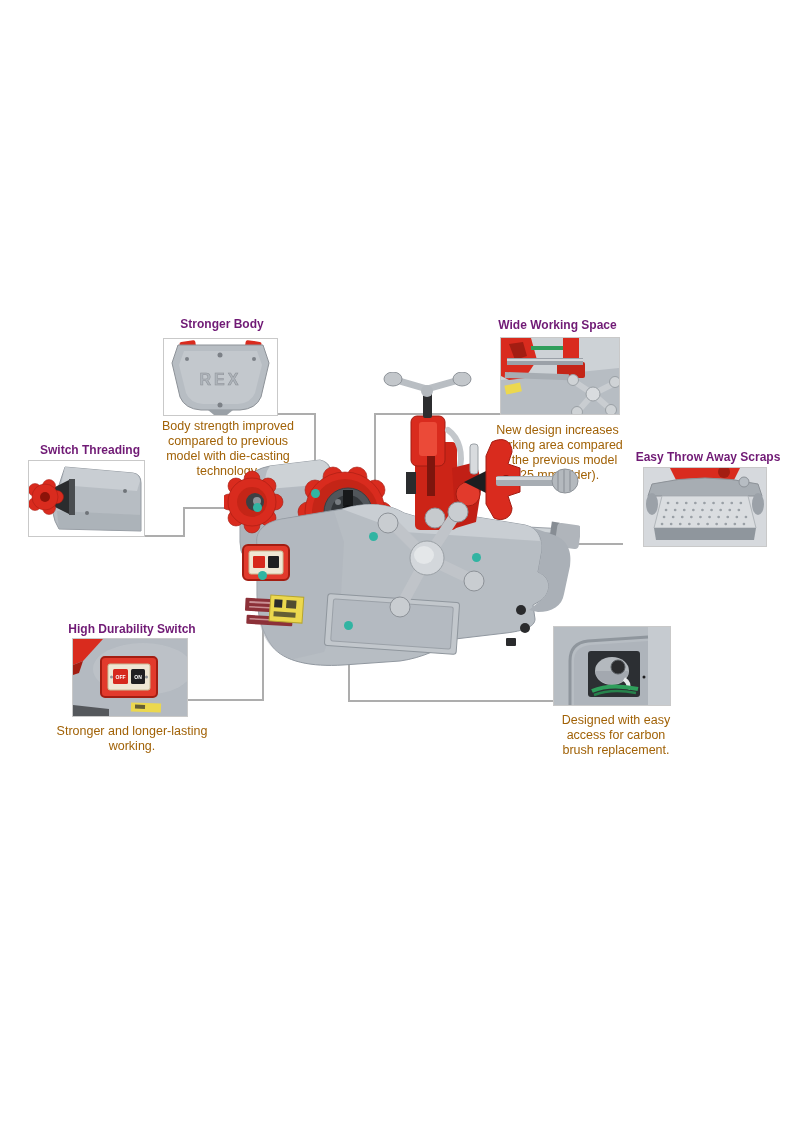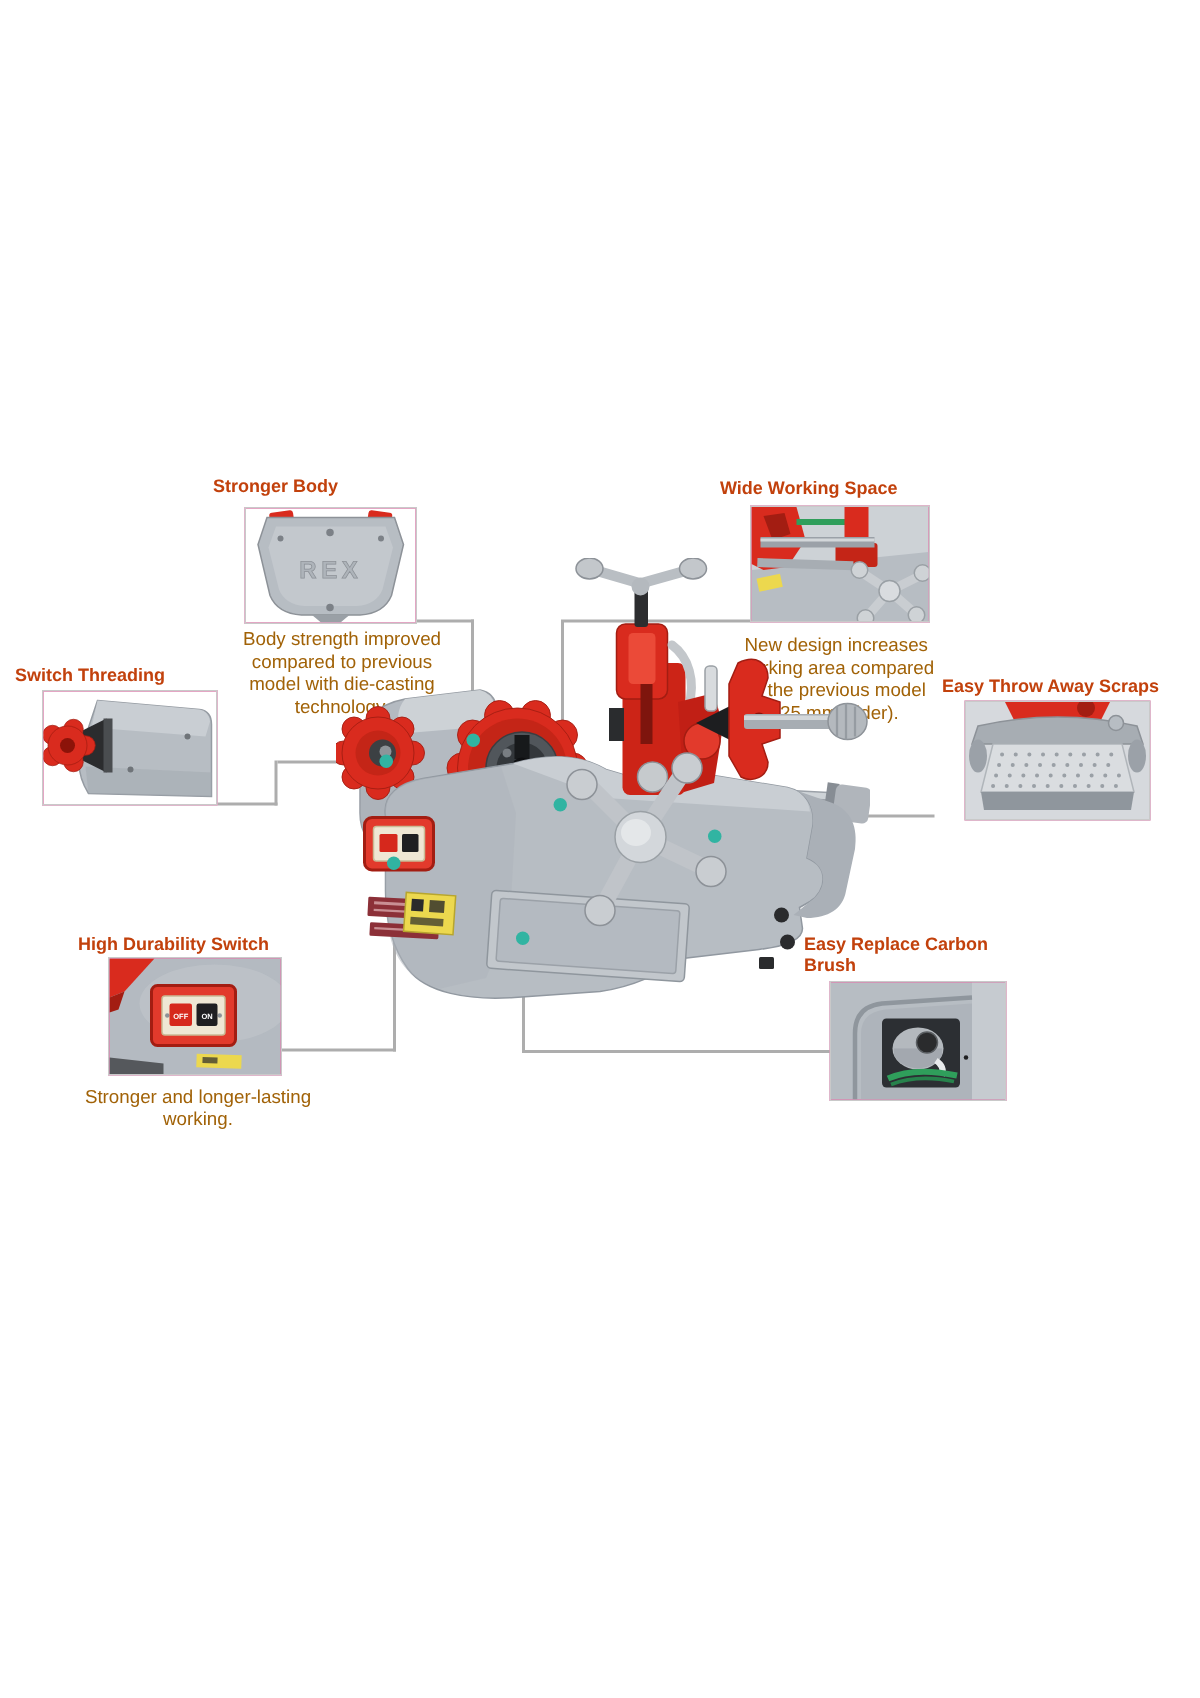--- a/index.html
+++ b/index.html
@@ -5,22 +5,22 @@
   html,body{margin:0;padding:0;background:#ffffff;}
   .canvas{
     position:relative;width:800px;height:1132px;background:#ffffff;overflow:hidden;
     font-family:"Liberation Sans", sans-serif;color:#1b1b1b;
   }
   .line{position:absolute;background:#adadad;z-index:1;}
   .dot{position:absolute;width:9px;height:9px;border-radius:50%;background:#31b4a2;z-index:5;}
   .machine{position:absolute;left:224px;top:372px;width:356px;height:300px;z-index:3;}
   .callout{position:absolute;z-index:2;}
   .callout .t{
-    margin:0;font-size:12px;line-height:14px;font-weight:bold;color:#c2410c;
-    text-align:left;width:100%;
+    margin:0;font-size:12px;line-height:14px;font-weight:bold;color:#701a75;
+    text-align:center;width:100%;
   }
   .thumb{
     display:block;background:#ec4899;border:1px solid #c9c9c9;box-sizing:border-box;
   }
   .thumb svg{display:block;}
   .callout .d{
     margin:0;font-size:12.5px;line-height:15px;color:#a16207;text-align:center;
     white-space:pre-line;
   }
 </style>
@@ -315,33 +315,35 @@
         <text x="47.5" y="40" text-anchor="middle" font-family="Liberation Sans, sans-serif" font-size="5" font-weight="bold" fill="#ffffff">OFF</text>
         <rect x="58" y="30" width="14" height="15" rx="1.5" fill="#1f1f21"></rect>
         <text x="65" y="40" text-anchor="middle" font-family="Liberation Sans, sans-serif" font-size="5" font-weight="bold" fill="#ffffff">ON</text>
       </svg>
     </div>
     <p class="d" style="width:170px;margin:7px 0 0 -5px">Stronger and longer-lasting
 working.</p>
   </section>
 
   <section class="callout" style="left:536px;top:622px;width:160px">
-    <h3 class="t">Easy Replace Carbon Brush</h3>
     <div class="thumb" style="width:118px;height:80px;margin:4px 0 0 17px">
       <svg viewBox="0 0 116 78" width="116" height="78" xmlns="http://www.w3.org/2000/svg">
         <rect width="116" height="78" fill="#b7bdc3"></rect>
         <rect x="94" y="0" width="22" height="78" fill="#c6cbd0"></rect>
         <path d="M20,78 L20,34 Q20,20 36,18 L94,14 L94,78 Z" fill="#aeb4bb"></path>
         <path d="M16,78 L16,34 Q16,16 34,14 L94,10" fill="none" stroke="#8f969d" stroke-width="3"></path>
         <rect x="34" y="24" width="52" height="46" rx="3" fill="#2c2f33"></rect>
         <ellipse cx="58" cy="44" rx="17" ry="14" fill="#b4b9be"></ellipse>
         <path d="M42,48 A17,14 0 0 0 74,48 L74,44 L42,44 Z" fill="#9ba1a8" opacity="0.7"></path>
         <circle cx="64" cy="40" r="7" fill="#2a2b2d"></circle>
         <circle cx="64" cy="40" r="7" fill="none" stroke="#5a5e62"></circle>
         <path d="M70,52 Q76,56 74,62" stroke="#e8eaec" stroke-width="4" fill="none"></path>
         <path d="M38,64 Q56,56 84,62" stroke="#2f9e5b" stroke-width="4" fill="none"></path>
         <path d="M40,68 Q58,61 82,66" stroke="#27824c" stroke-width="2.5" fill="none"></path>
         <circle cx="90" cy="50" r="1.5" fill="#1f1f21"></circle>
       </svg>
     </div>
+    <p class="d" style="width:120px;margin:7px 0 0 20px">Designed with easy
+access for carbon
+brush replacement.</p>
   </section>
 
 </div>
 
 </body></html>

